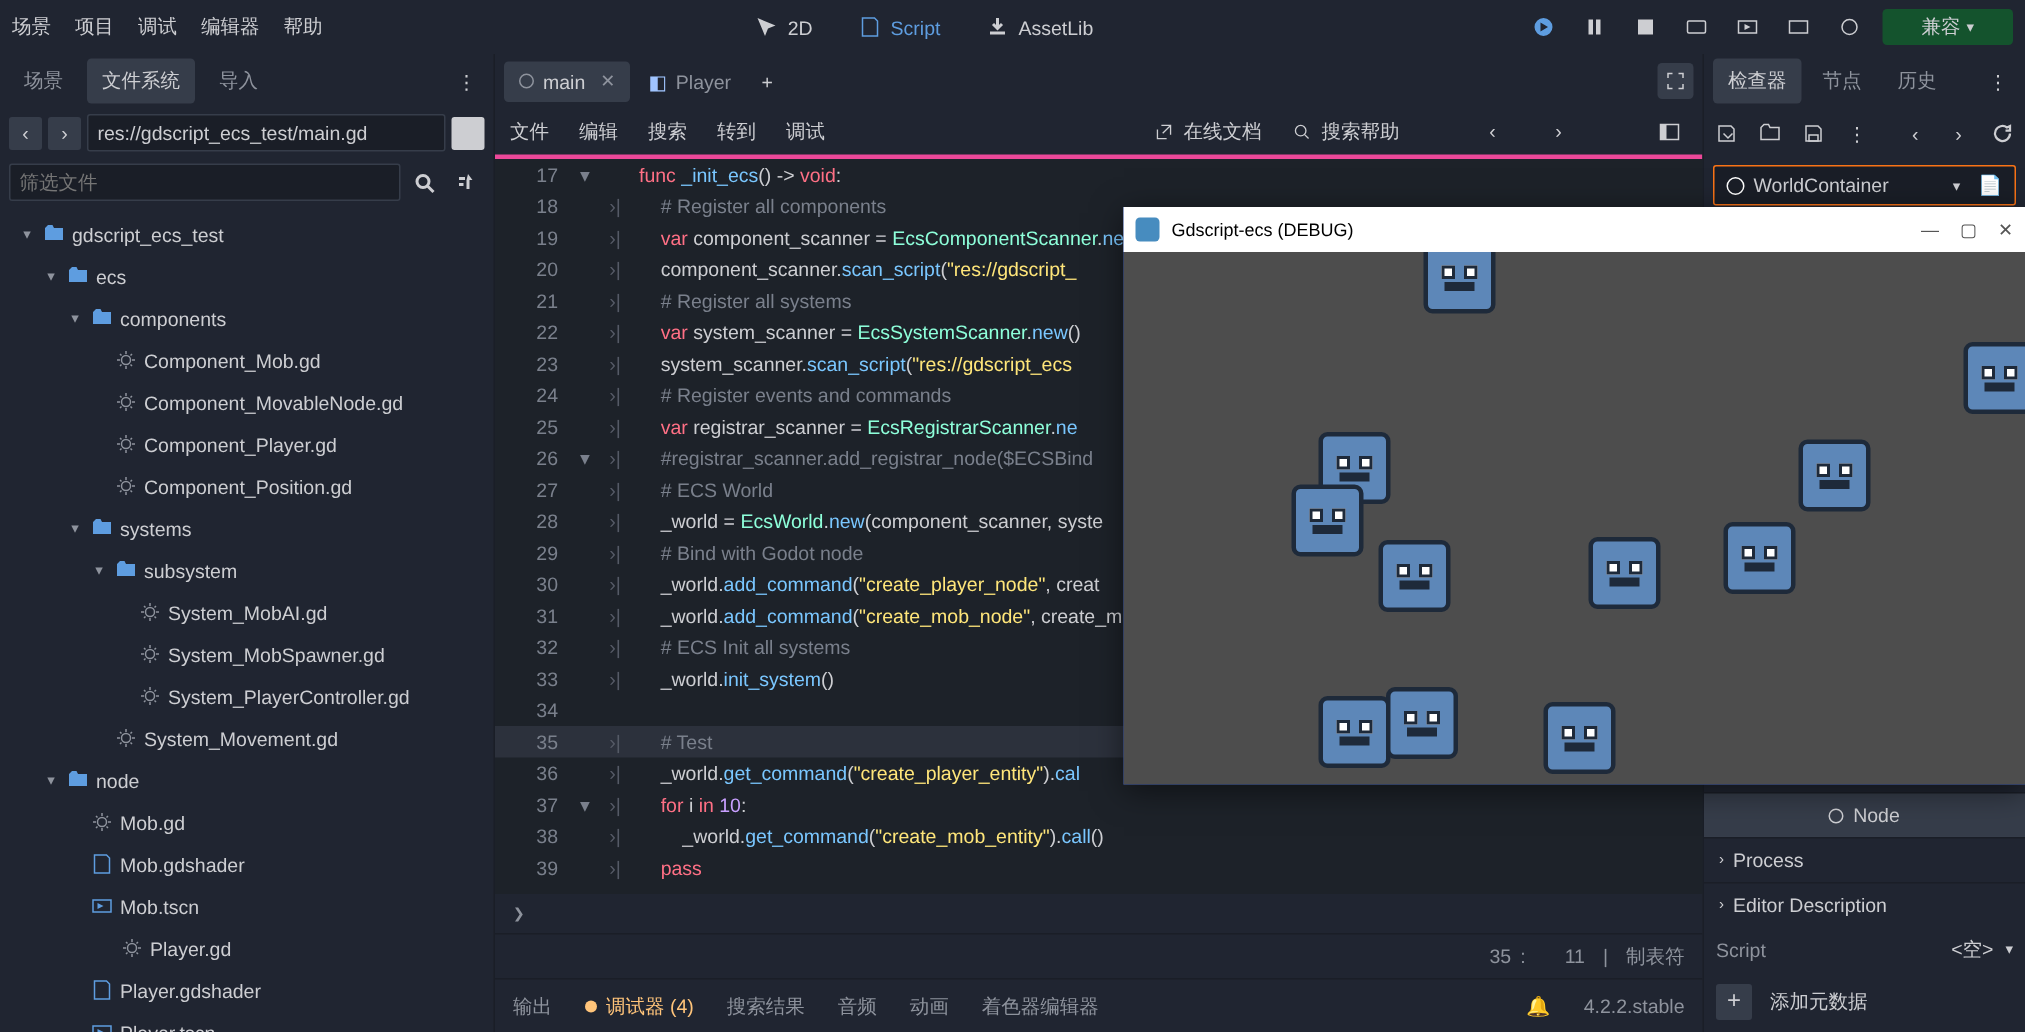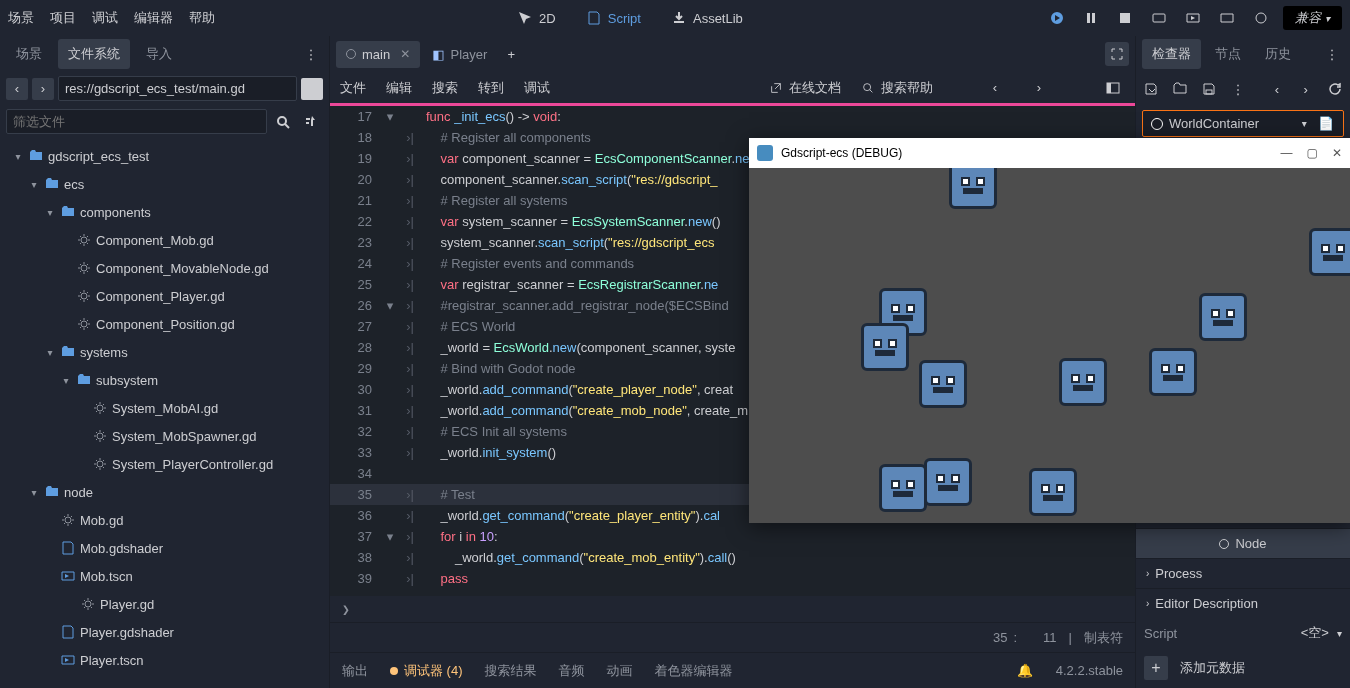--- a/index.html
+++ b/index.html
@@ -7,21 +7,21 @@
 .topmenu { height:36px; background:#202531; display:flex; align-items:center; padding:0 8px; }
 .topmenu .m-left { display:flex; gap:16px; }
 .topmenu .m-mid { flex:1; display:flex; justify-content:center; gap:18px; }
 .topmenu .m-right { display:flex; gap:10px; align-items:center; }
 .topmenu span { cursor:default; }
 .mtab { display:flex; align-items:center; gap:6px; padding:4px 6px; }
 .mtab.active { color:#5e9de0; }
 .mtab svg, .ibtn svg { width:16px; height:16px; }
 .ibtn { display:flex; align-items:center; justify-content:center; width:24px; height:24px; color:#cdced2; cursor:pointer; }
 .ibtn.active { color:#5e9de0; }
-.pill { background:#000000; border-radius:3px; padding:3px 12px; display:flex; align-items:center; gap:4px;font-style:italic; }
+.pill { background:#14532d; border-radius:3px; padding:3px 26px; display:flex; align-items:center; gap:4px; }
 .workspace { display:flex; height:calc(100% - 36px); }
 .leftpanel { width:330px; background:#202531; display:flex; flex-direction:column; border-right:1px solid #1a1e27; }
 .ptabs { height:36px; display:flex; align-items:center; padding:0 6px; gap:6px; }
 .ptab { padding:6px 10px; color:#8e939d; }
 .ptab.active { background:#363d4a; color:#cdced2; border-radius:3px; }
 .pathrow { display:flex; align-items:center; padding:4px 6px; gap:4px; }
 .pathrow .nav { width:22px; height:22px; display:flex; align-items:center; justify-content:center; background:#363d4a; border-radius:2px; }
 .pathrow input { flex:1; background:#1a1e27; border:1px solid #363d4a; color:#cdced2; padding:4px 6px; font-size:13px; border-radius:2px; }
 .filterrow { display:flex; align-items:center; padding:4px 6px; gap:4px; }
 .filterrow input { flex:1; background:#1a1e27; border:1px solid #363d4a; color:#8e939d; padding:4px 6px; font-size:13px; border-radius:2px; }
@@ -299,20 +299,30 @@
         <div class="tnode" style="padding-left: 76px;">
           <span class="chev"></span>
           <span class="ic">
             <svg viewBox="0 0 16 16" fill="currentColor" class="gear">
               <circle cx="8" cy="8" r="3" fill="none" stroke="currentColor"></circle>
               <path d="M8 2v2M8 12v2M2 8h2M12 8h2M4 4l1 1M11 11l1 1M4 12l1-1M11 5l1-1" stroke="currentColor"></path>
             </svg>
           </span>
           <span>System_PlayerController.gd</span>
         </div>
+        <div class="tnode" style="padding-left: 60px;">
+          <span class="chev"></span>
+          <span class="ic">
+            <svg viewBox="0 0 16 16" fill="currentColor" class="gear">
+              <circle cx="8" cy="8" r="3" fill="none" stroke="currentColor"></circle>
+              <path d="M8 2v2M8 12v2M2 8h2M12 8h2M4 4l1 1M11 11l1 1M4 12l1-1M11 5l1-1" stroke="currentColor"></path>
+            </svg>
+          </span>
+          <span>System_Movement.gd</span>
+        </div>
         <div class="tnode" style="padding-left: 28px;">
           <span class="chev">▾</span>
           <span class="ic">
             <svg viewBox="0 0 16 16" fill="currentColor" class="fold">
               <path d="M2 4l2-2h3l1 2h6v8H2z"></path>
             </svg>
           </span>
           <span>node</span>
         </div>
         <div class="tnode" style="padding-left: 44px;">

